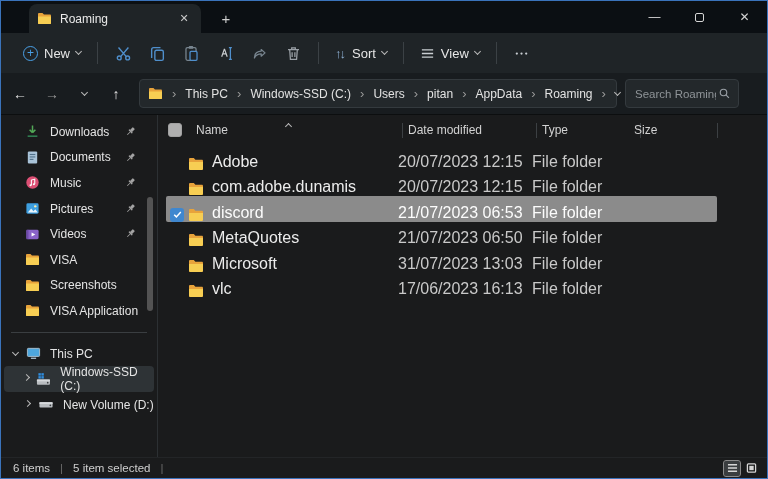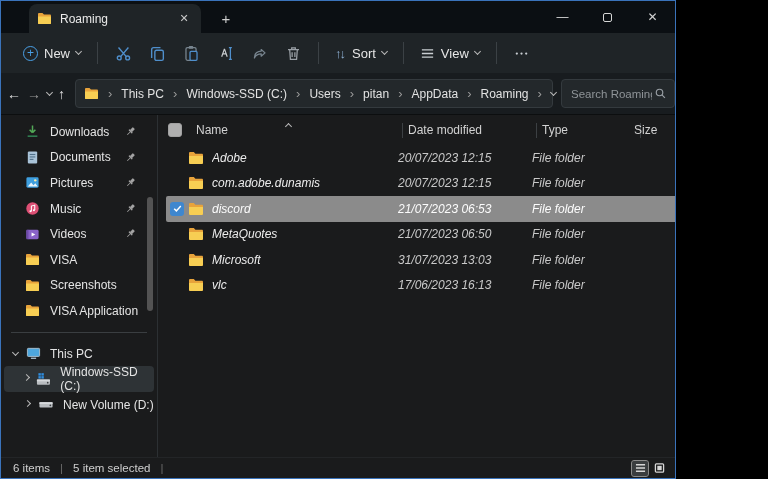--- a/index.html
+++ b/index.html
@@ -1,18 +1,18 @@
 <!DOCTYPE html>
 <html><head>
 <meta charset="utf-8">
 <style>
   html,body{margin:0;padding:0;background:#000;}
   *{box-sizing:border-box;}
   .window{
-    position:relative;width:676px;height:479px;overflow:hidden;
+    position:relative;width:768px;height:479px;overflow:hidden;
     font-family:"Liberation Sans","DejaVu Sans",sans-serif;
     color:#e8e8e8;background:#1a1b1c;border:1px solid #3a73bb;
   }
   
   .titlebar{position:absolute;top:0;left:0;right:0;height:32px;background:#0b0f13;}
   .tab{position:absolute;left:28px;top:3px;width:172px;height:29px;background:#1f2427;
        border-radius:8px 8px 0 0;display:flex;align-items:center;padding:0 8px;gap:8px;}
   .tab-label{font-size:12px;color:#eaeaea;flex:1;}
   .tab-close{width:18px;height:18px;display:flex;align-items:center;justify-content:center;
        color:#c8c8c8;font-size:11px;border-radius:4px;cursor:default;}
@@ -69,21 +69,21 @@
   .lheader{position:absolute;top:2px;left:0;right:0;height:26px;display:flex;align-items:center;
        font-size:12px;color:#d2d2d2;}
   .hcheck{width:14px;height:14px;border:1.4px solid #b9b9b9;border-radius:3px;margin-left:10px;background:#c9c9c9;opacity:.85;}
   .hname{margin-left:14px;}
   .hcaret{position:absolute;left:128px;top:1px;}
   .hdiv{position:absolute;top:6px;width:1px;height:15px;background:#3c4043;}
   .hdate{position:absolute;left:250px;}
   .htype{position:absolute;left:384px;}
   .hsize{position:absolute;left:476px;}
   .rows{position:absolute;top:30px;left:0;right:0;}
-  .row{height:25.5px;display:flex;align-items:center;width:551px;margin-left:8px;border-radius:2px;font-size:12px;font-style:italic;}
+  .row{height:25.5px;display:flex;align-items:flex-end;width:551px;margin-left:8px;border-radius:2px;font-size:16px;}
   .row.sel{background:#8b8b8b;}
   .c-check{width:14px;height:14px;margin-left:4px;flex:none;border-radius:3px;}
   .c-check.on{background:#3f87cf;display:flex;align-items:center;justify-content:center;}
   .c-icon{margin-left:4px;flex:none;display:flex;}
   .c-name{margin-left:8px;width:186px;color:#ececec;white-space:nowrap;overflow:hidden;}
   .c-date{width:134px;color:#c9c9c9;}
   .c-type{width:108px;color:#c9c9c9;}
   .row.sel .c-name,.row.sel .c-date,.row.sel .c-type{color:#fcfcfc;}
   
   .statusbar{position:absolute;left:0;right:0;bottom:0;height:21px;background:#1a1b1c;
@@ -260,41 +260,41 @@
         <svg class="pin" width="11" height="11" viewBox="0 0 12 12" fill="#a3a3a3">
             <g transform="rotate(45 6 6)">
               <rect x="4.4" y="0.8" width="3.2" height="4.6" rx="0.6"></rect>
               <rect x="3.4" y="5" width="5.2" height="1.6" rx="0.6"></rect>
               <rect x="5.6" y="6.6" width="0.9" height="4.4"></rect>
             </g>
           </svg>
       </div>
       <div class="sitem">
         <svg width="15" height="15" viewBox="0 0 16 16">
-            <rect x="1.5" y="2.5" width="13" height="11" rx="1.5" fill="#3e9fdf"></rect>
-            <circle cx="10.9" cy="5.7" r="1.3" fill="#fdecab"></circle>
-            <path d="M3 12.2l3.6-4.2 2.4 2.8 2-2 2.6 3.4z" fill="#eaf5fc"></path>
-          </svg>
-        <span>Pictures</span>
+            <circle cx="8" cy="8" r="6.6" fill="#dd4f74"></circle>
+            <path d="M6.8 10.8V5.4l3.6-1v5.2" stroke="#fff" stroke-width="1.1" fill="none"></path>
+            <circle cx="5.9" cy="10.9" r="1.1" fill="#fff"></circle>
+            <circle cx="9.5" cy="9.8" r="1.1" fill="#fff"></circle>
+          </svg>
+        <span>Music</span>
         <svg class="pin" width="11" height="11" viewBox="0 0 12 12" fill="#a3a3a3">
             <g transform="rotate(45 6 6)">
               <rect x="4.4" y="0.8" width="3.2" height="4.6" rx="0.6"></rect>
               <rect x="3.4" y="5" width="5.2" height="1.6" rx="0.6"></rect>
               <rect x="5.6" y="6.6" width="0.9" height="4.4"></rect>
             </g>
           </svg>
       </div>
       <div class="sitem">
         <svg width="15" height="15" viewBox="0 0 16 16">
-            <circle cx="8" cy="8" r="6.6" fill="#dd4f74"></circle>
-            <path d="M6.8 10.8V5.4l3.6-1v5.2" stroke="#fff" stroke-width="1.1" fill="none"></path>
-            <circle cx="5.9" cy="10.9" r="1.1" fill="#fff"></circle>
-            <circle cx="9.5" cy="9.8" r="1.1" fill="#fff"></circle>
-          </svg>
-        <span>Music</span>
+            <rect x="1.5" y="2.5" width="13" height="11" rx="1.5" fill="#3e9fdf"></rect>
+            <circle cx="10.9" cy="5.7" r="1.3" fill="#fdecab"></circle>
+            <path d="M3 12.2l3.6-4.2 2.4 2.8 2-2 2.6 3.4z" fill="#eaf5fc"></path>
+          </svg>
+        <span>Pictures</span>
         <svg class="pin" width="11" height="11" viewBox="0 0 12 12" fill="#a3a3a3">
             <g transform="rotate(45 6 6)">
               <rect x="4.4" y="0.8" width="3.2" height="4.6" rx="0.6"></rect>
               <rect x="3.4" y="5" width="5.2" height="1.6" rx="0.6"></rect>
               <rect x="5.6" y="6.6" width="0.9" height="4.4"></rect>
             </g>
           </svg>
       </div>
       <div class="sitem">
         <svg width="15" height="15" viewBox="0 0 16 16">

